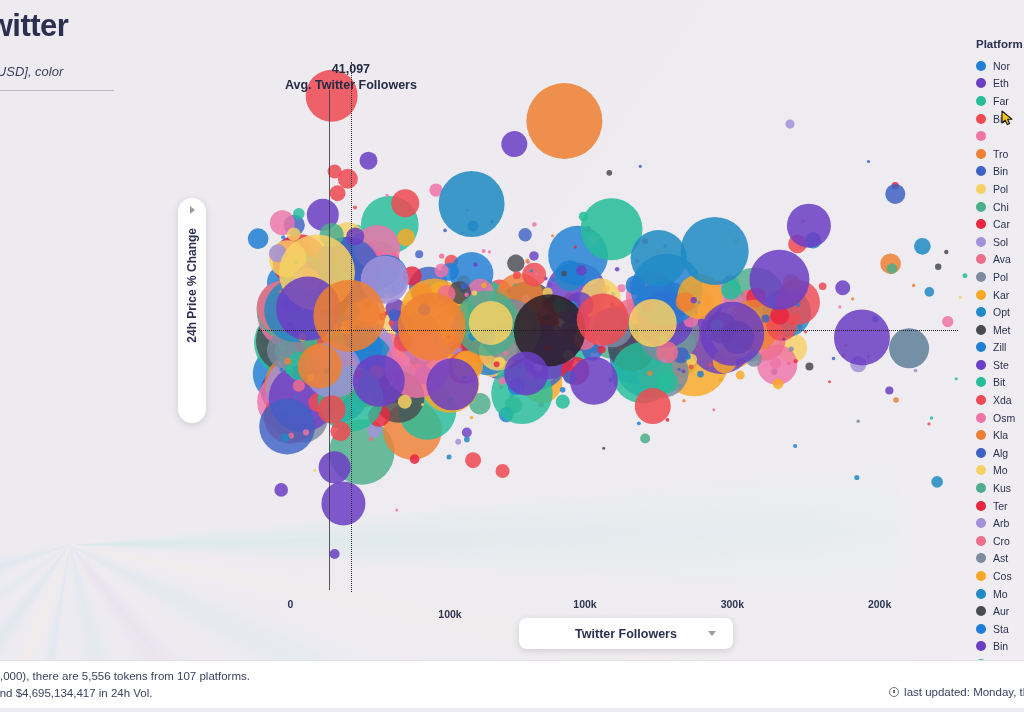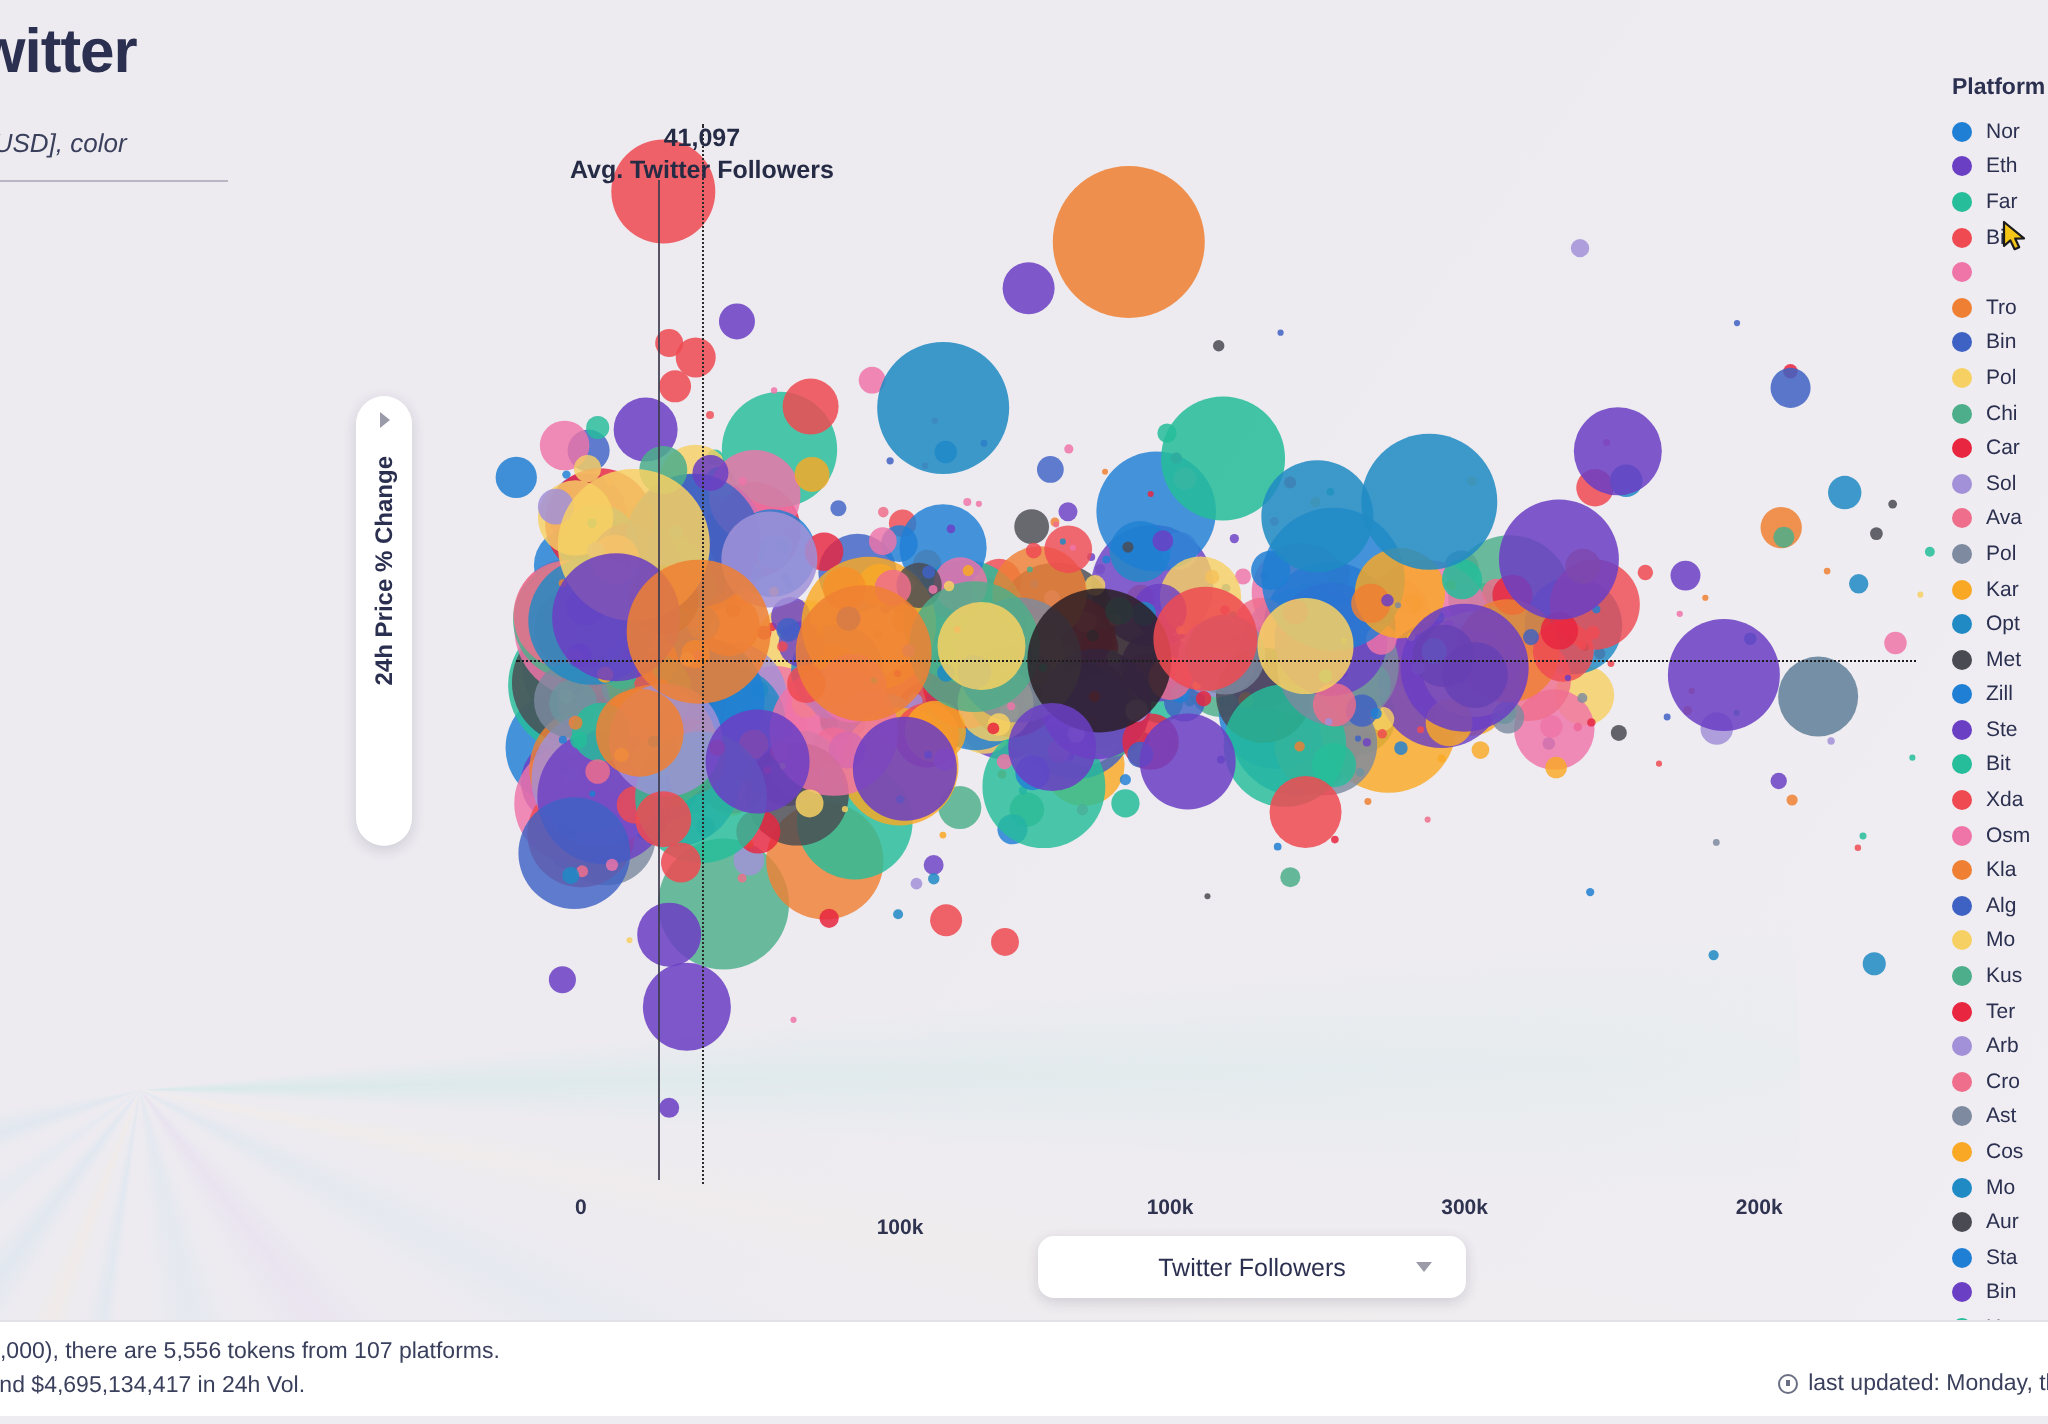--- a/index.html
+++ b/index.html
@@ -236,21 +236,21 @@
     background: #ffffff;
     border-radius: 8px;
     box-shadow: 0 2px 7px rgba(40,40,70,.16);
     display: flex;
     align-items: center;
     justify-content: center;
     cursor: pointer;
   }
   .x-selector .xlabel {
     font-size: 12.5px;
-    font-weight: 400;
+    font-weight: 700;
     color: #2c3050;
   }
   .x-selector .caret-d {
     position: absolute;
     right: 17px;
     width: 0; height: 0;
     border-left: 4px solid transparent;
     border-right: 4px solid transparent;
     border-top: 5px solid #9a9aa8;
   }

